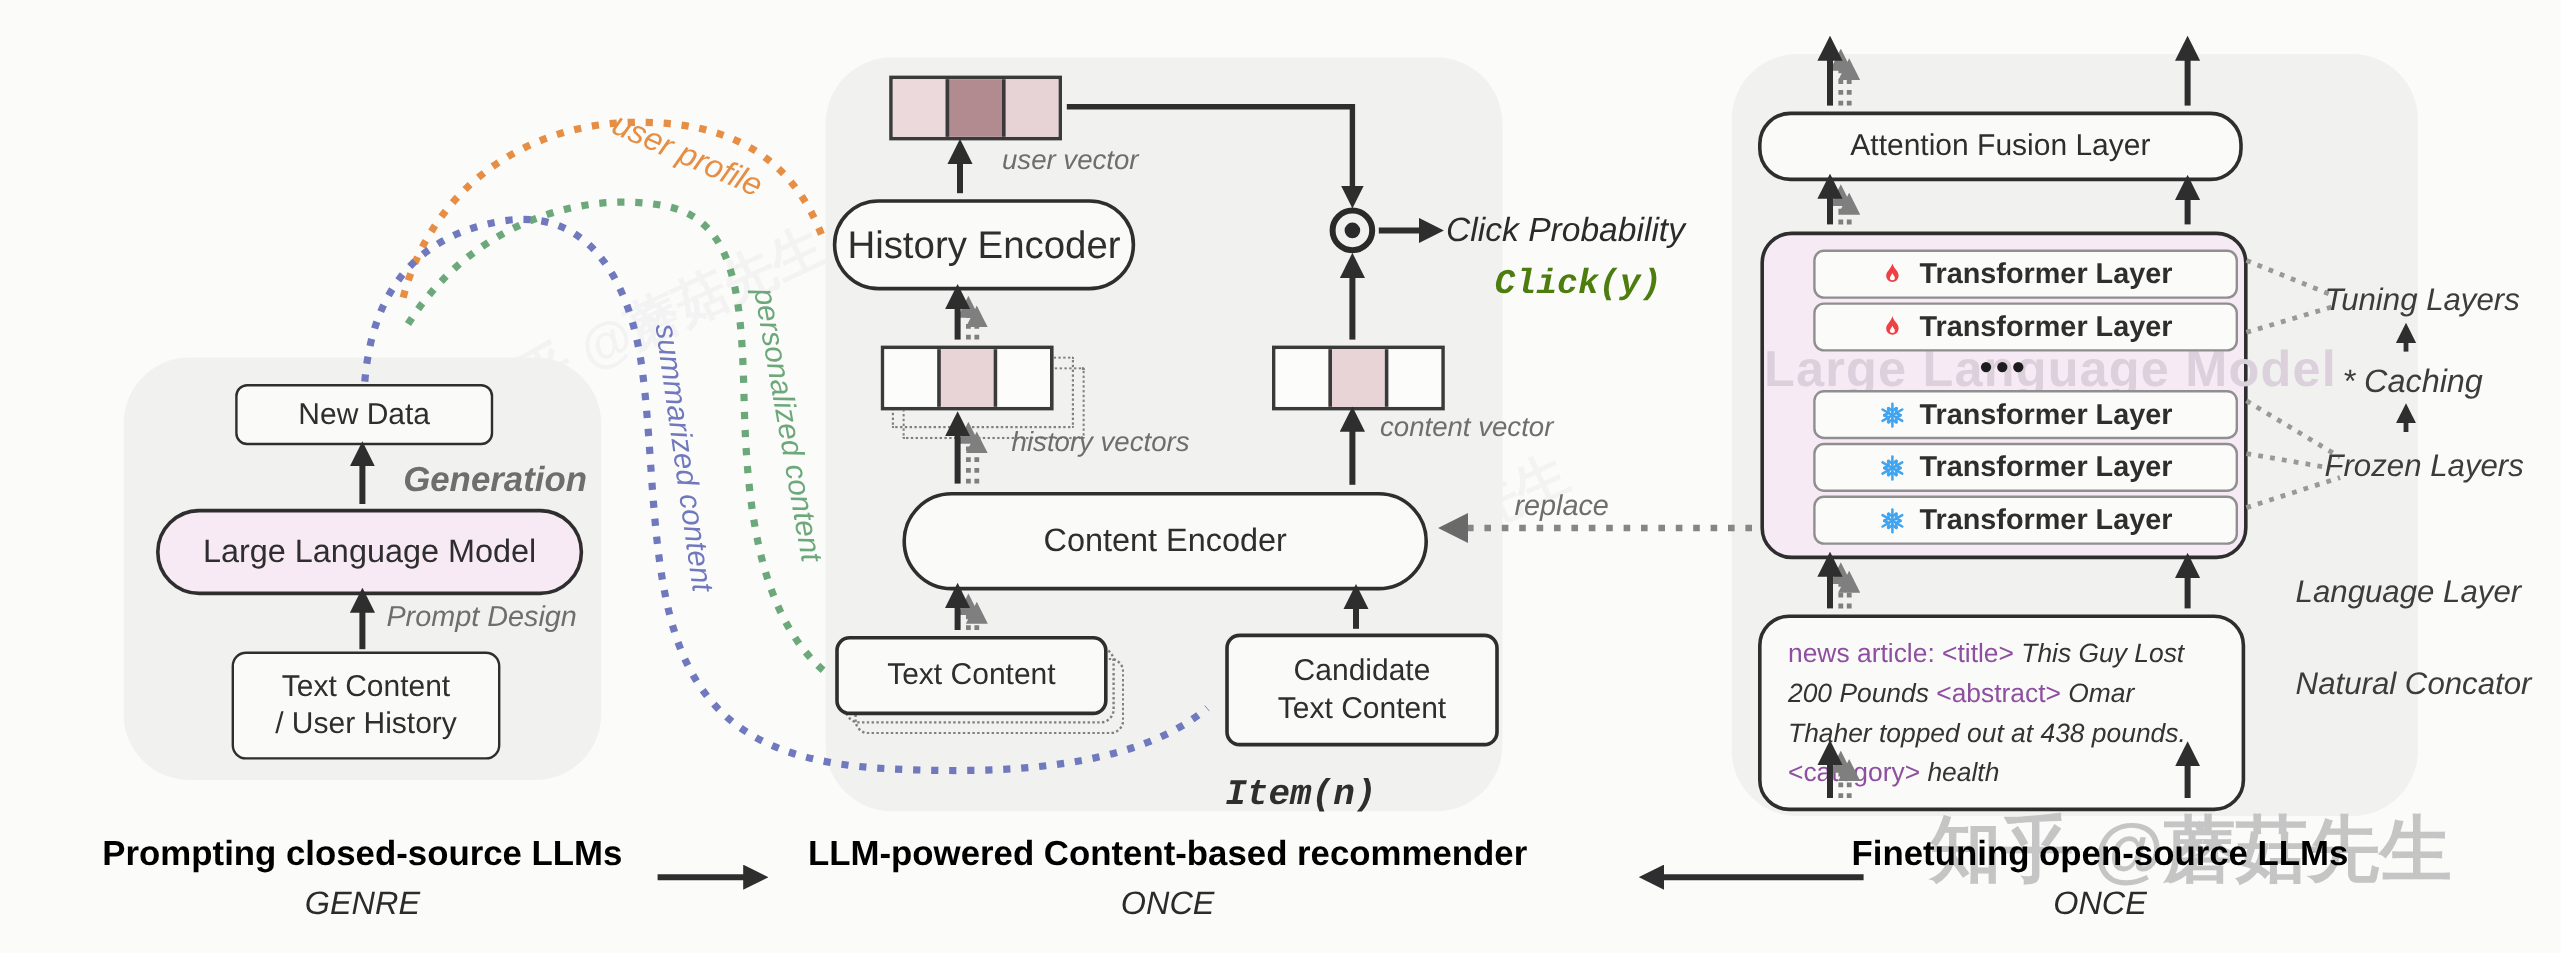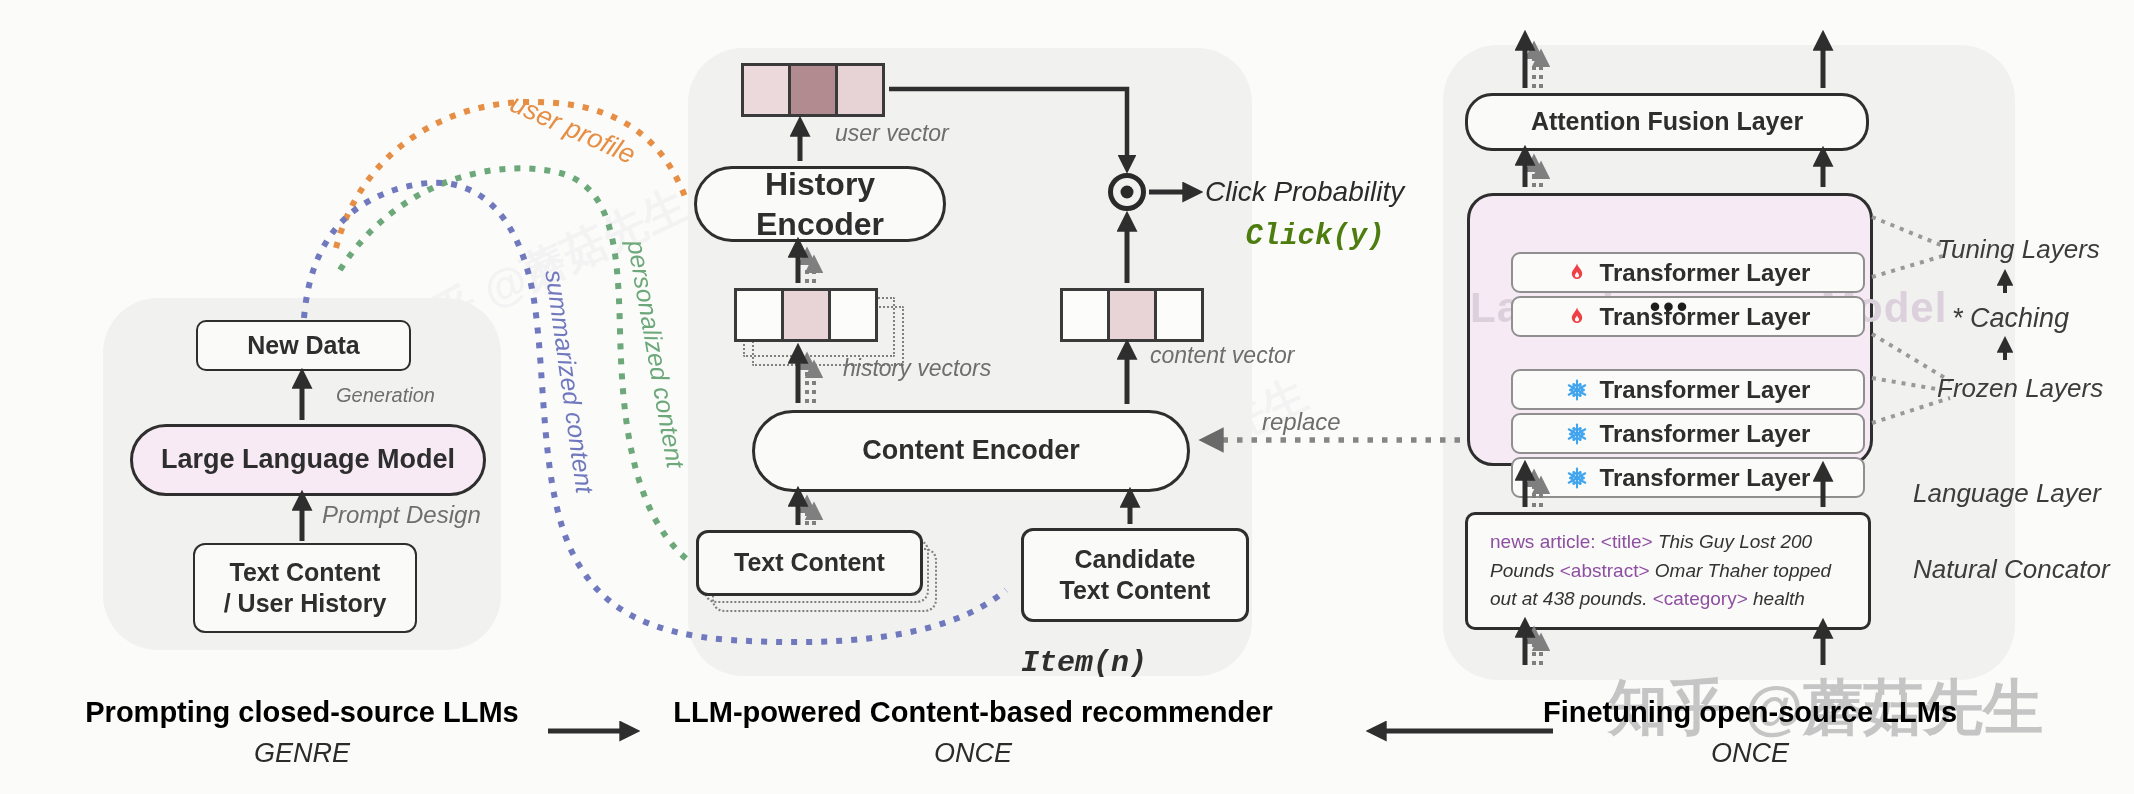--- a/index.html
+++ b/index.html
@@ -3,45 +3,45 @@
 <meta charset="utf-8">
 <style>
   html,body{margin:0;padding:0;background:#FBFBFA;}
   #canvas{position:relative;width:2134px;height:794px;background:#FBFBFA;overflow:hidden;
           font-family:"Liberation Sans",sans-serif;color:#2E2E2E;}
   .panel{position:absolute;background:#F1F1F0;border-radius:55px;z-index:1;}
   .overlay{position:absolute;left:0;top:0;z-index:3;pointer-events:none;}
   .abs{position:absolute;}
   .box{position:absolute;background:#FAFAF9;border:3px solid #2E2E2E;border-radius:12px;
        display:flex;flex-direction:column;align-items:center;justify-content:center;
-       text-align:center;font-weight:bold;line-height:1.25;z-index:4;}
+       text-align:center;font-weight:normal;line-height:1.25;z-index:4;}
   .pill{border-radius:45px;}
   .ghost{position:absolute;border:2.5px dotted #808080;border-radius:12px;z-index:2;background:transparent;}
   .lbl-i{position:absolute;font-style:italic;color:#6E6E6E;z-index:4;white-space:nowrap;}
   .lbl-dk{position:absolute;font-style:italic;color:#3C3C3C;z-index:4;white-space:nowrap;}
   .cells{position:absolute;display:flex;border:3px solid #3A3A3A;z-index:4;background:#fff;}
   .cell{width:44px;height:48px;}
   .cell + .cell{border-left:3px solid #3A3A3A;}
   .mono{font-family:"Liberation Mono",monospace;font-weight:bold;font-style:italic;}
   .caption{position:absolute;transform:translateX(-50%);font-weight:bold;font-size:29px;
            color:#000000;white-space:nowrap;z-index:6;}
   .method{position:absolute;transform:translateX(-50%);font-style:italic;font-size:27px;
           color:#2B2B2B;white-space:nowrap;z-index:6;}
   .curve-lbl{position:absolute;font-style:italic;font-size:26px;z-index:4;white-space:nowrap;
              transform-origin:left top;}
   .tlayer{position:absolute;left:41px;width:350px;height:37px;background:#FBFBFA;
           border:2px solid #8F8F8F;border-radius:9px;display:flex;align-items:center;
-          justify-content:center;gap:12px;font-weight:bold;font-size:24px;z-index:5;margin-top:44px;}
+          justify-content:center;gap:12px;font-weight:bold;font-size:24px;z-index:5;}
   .ic{width:22px;height:22px;flex:0 0 auto;}
   .llm-wm{position:absolute;left:0;width:100%;text-align:center;font-weight:bold;font-size:42px;
           color:#DBD0DB;letter-spacing:1px;z-index:4;white-space:nowrap;}
   .dots3{position:absolute;left:0;width:100%;text-align:center;font-weight:bold;font-size:30px;
          letter-spacing:3px;color:#1D1D1D;z-index:6;}
-  .news{position:absolute;background:#FAFAF9;border:3px solid #2E2E2E;border-radius:10px;
-        padding:13px 22px;font-size:19px;line-height:1.5;z-index:4;}
+  .news{position:absolute;background:#FAFAF9;border:3px solid #2E2E2E;border-radius:26px;
+        padding:13px 22px;font-size:22px;line-height:1.5;z-index:4;}
   .tag{color:#8E4FA0;}
   .it{font-style:italic;color:#333;}
   .wm-main{position:absolute;color:#C5C5C5;font-size:60px;font-weight:bold;z-index:5;white-space:nowrap;}
   .bgwm{position:absolute;color:rgba(110,90,110,0.05);font-size:44px;font-weight:bold;
         transform:rotate(-25deg);z-index:0;white-space:nowrap;}
 </style>
 </head>
 <body>
 
 <div id="canvas">
@@ -66,21 +66,21 @@
     </defs>
   </svg>
 
   <div class="bgwm" style="left:380px;top:240px;">知乎 @蘑菇先生</div>
   <div class="bgwm" style="left:1000px;top:430px;">知乎 @蘑菇先生</div>
 
   <div class="panel" style="left:103px;top:298px;width:398px;height:352px;">
     <div class="box" style="left:93px;top:22px;width:211px;height:47px;font-size:25px;border-width:2.5px;border-radius:10px;">
       <span>New Data</span>
     </div>
-    <div class="lbl-i" style="left:233px;top:86px;font-size:20px;">Generation</div>
+    <div class="lbl-i" style="left:233px;top:86px;font-size:29px;font-weight:bold;">Generation</div>
     <div class="box pill" style="left:27px;top:126px;width:350px;height:66px;font-size:27px;background:#F8EAF4;">
       <span>Large Language Model</span>
     </div>
     <div class="lbl-i" style="left:219px;top:203px;font-size:24px;">Prompt Design</div>
     <div class="box" style="left:90px;top:245px;width:220px;height:86px;font-size:25px;border-width:2.5px;">
       <span>Text Content</span>
       <span>/ User History</span>
     </div>
   </div>
 

